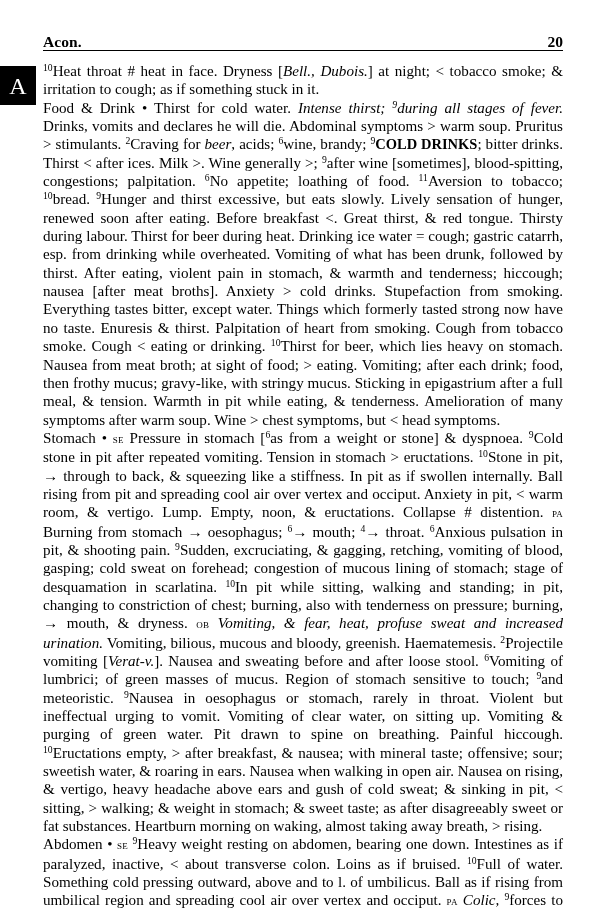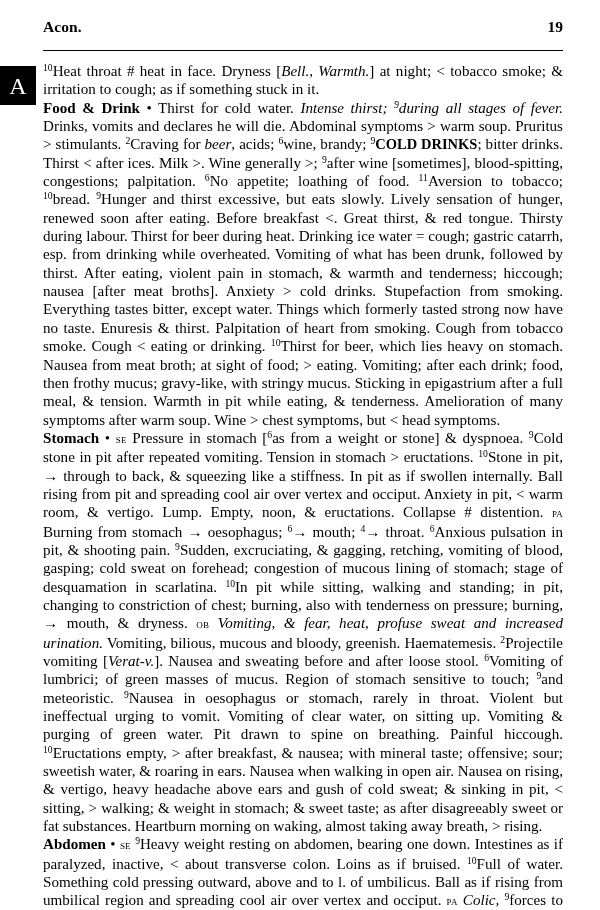--- a/index.html
+++ b/index.html
@@ -20,21 +20,21 @@
     position: relative;
     width: 600px;
     height: 910px;
     box-sizing: border-box;
   }
 
   
   .running-head {
     position: absolute;
     left: 43px;
-    top: 18px;
+    top: 33px;
     width: 520px;
     height: 26px;
   }
   .running-head .rh-title {
     position: absolute;
     left: 0;
     top: 0;
     font-weight: bold;
     font-size: 15.5px;
     letter-spacing: 0.1px;
@@ -88,21 +88,21 @@
     text-align: justify;
     text-justify: inter-word;
     hyphens: none;
   }
   .column p {
     margin: 0;
     text-indent: 0;
   }
 
   .rubric {
-    font-weight: bold;
+    font-weight: normal;
   }
   .sep {
     font-weight: normal;
   }
   .it {
     font-style: italic;
   }
   .sc {
     font-variant: small-caps;
     font-size: 0.88em;
@@ -122,31 +122,31 @@
     font-family: "Liberation Serif", "DejaVu Serif", serif;
   }
 </style>
 </head>
 <body>
 
 <div class="page">
 
   <div class="running-head">
     <span class="rh-title">Acon.</span>
-    <span class="rh-folio">19</span>
+    <span class="rh-folio">20</span>
   </div>
   <div class="head-rule"></div>
 
   <div class="thumb-tab">
     <span class="tab-letter">A</span>
   </div>
 
   <div class="column">
 
-    <p><sup>10</sup>Heat throat # heat in face. Dryness [<span class="it">Bell., Warmth.</span>] at night; &lt; tobacco smoke; &amp; irritation to cough; as if something stuck in it.</p>
+    <p><sup>10</sup>Heat throat # heat in face. Dryness [<span class="it">Bell., Dubois.</span>] at night; &lt; tobacco smoke; &amp; irritation to cough; as if something stuck in it.</p>
 
     <p><span class="rubric">Food &amp; Drink</span> <span class="sep">•</span> Thirst for cold water. <span class="it">Intense thirst; <sup>9</sup>during all stages of fever.</span> Drinks, vomits and declares he will die. Abdominal symptoms &gt; warm soup. Pruritus &gt; stimulants. <sup>2</sup>Craving for <span class="it">beer</span>, acids; <sup>6</sup>wine, brandy; <sup>9</sup><span class="caps">COLD DRINKS</span>; bitter drinks. Thirst &lt; after ices. Milk &gt;. Wine generally &gt;; <sup>9</sup>after wine [sometimes], blood-spitting, congestions; palpitation. <sup>6</sup>No appetite; loathing of food. <sup>11</sup>Aversion to tobacco; <sup>10</sup>bread. <sup>9</sup>Hunger and thirst excessive, but eats slowly. Lively sensation of hunger, renewed soon after eating. Before breakfast &lt;. Great thirst, &amp; red tongue. Thirsty during labour. Thirst for beer during heat. Drinking ice water = cough; gastric catarrh, esp. from drinking while overheated. Vomiting of what has been drunk, followed by thirst. After eating, violent pain in stomach, &amp; warmth and tenderness; hiccough; nausea [after meat broths]. Anxiety &gt; cold drinks. Stupefaction from smoking. Everything tastes bitter, except water. Things which formerly tasted strong now have no taste. Enuresis &amp; thirst. Palpitation of heart from smoking. Cough from tobacco smoke. Cough &lt; eating or drinking. <sup>10</sup>Thirst for beer, which lies heavy on stomach. Nausea from meat broth; at sight of food; &gt; eating. Vomiting; after each drink; food, then frothy mucus; gravy-like, with stringy mucus. Sticking in epigastrium after a full meal, &amp; tension. Warmth in pit while eating, &amp; tenderness. Amelioration of many symptoms after warm soup. Wine &gt; chest symptoms, but &lt; head symptoms.</p>
 
     <p><span class="rubric">Stomach</span> <span class="sep">•</span> <span class="sc">se</span> Pressure in stomach [<sup>6</sup>as from a weight or stone] &amp; dyspnoea. <sup>9</sup>Cold stone in pit after repeated vomiting. Tension in stomach &gt; eructations. <sup>10</sup>Stone in pit, <span class="arrow">→</span> through to back, &amp; squeezing like a stiffness. In pit as if swollen internally. Ball rising from pit and spreading cool air over vertex and occiput. Anxiety in pit, &lt; warm room, &amp; vertigo. Lump. Empty, noon, &amp; eructations. Collapse # distention. <span class="sc">pa</span> Burning from stomach <span class="arrow">→</span> oesophagus; <sup>6</sup><span class="arrow">→</span> mouth; <sup>4</sup><span class="arrow">→</span> throat. <sup>6</sup>Anxious pulsation in pit, &amp; shooting pain. <sup>9</sup>Sudden, excruciating, &amp; gagging, retching, vomiting of blood, gasping; cold sweat on forehead; congestion of mucous lining of stomach; stage of desquamation in scarlatina. <sup>10</sup>In pit while sitting, walking and standing; in pit, changing to constriction of chest; burning, also with tenderness on pressure; burning, <span class="arrow">→</span> mouth, &amp; dryness. <span class="sc">ob</span> <span class="it">Vomiting, &amp; fear, heat, profuse sweat and increased urination.</span> Vomiting, bilious, mucous and bloody, greenish. Haematemesis. <sup>2</sup>Projectile vomiting [<span class="it">Verat-v.</span>]. Nausea and sweating before and after loose stool. <sup>6</sup>Vomiting of lumbrici; of green masses of mucus. Region of stomach sensitive to touch; <sup>9</sup>and meteoristic. <sup>9</sup>Nausea in oesophagus or stomach, rarely in throat. Violent but ineffectual urging to vomit. Vomiting of clear water, on sitting up. Vomiting &amp; purging of green water. Pit drawn to spine on breathing. Painful hiccough. <sup>10</sup>Eructations empty, &gt; after breakfast, &amp; nausea; with mineral taste; offensive; sour; sweetish water, &amp; roaring in ears. Nausea when walking in open air. Nausea on rising, &amp; vertigo, heavy headache above ears and gush of cold sweat; &amp; sinking in pit, &lt; sitting, &gt; walking; &amp; weight in stomach; &amp; sweet taste; as after disagreeably sweet or fat substances. Heartburn morning on waking, almost taking away breath, &gt; rising.</p>
 
     <p><span class="rubric">Abdomen</span> <span class="sep">•</span> <span class="sc">se</span> <sup>9</sup>Heavy weight resting on abdomen, bearing one down. Intestines as if paralyzed, inactive, &lt; about transverse colon. Loins as if bruised. <sup>10</sup>Full of water. Something cold pressing outward, above and to l. of umbilicus. Ball as if rising from umbilical region and spreading cool air over vertex and occiput. <span class="sc">pa</span> <span class="it">Colic,</span> <sup>9</sup>forces to bend double, yet no position &gt;; inflammatory, after a cold. Burning in umbilical region. Wind colic after taking cold.  &lt; pressure or</p>
 
   </div>
 </div>
 

